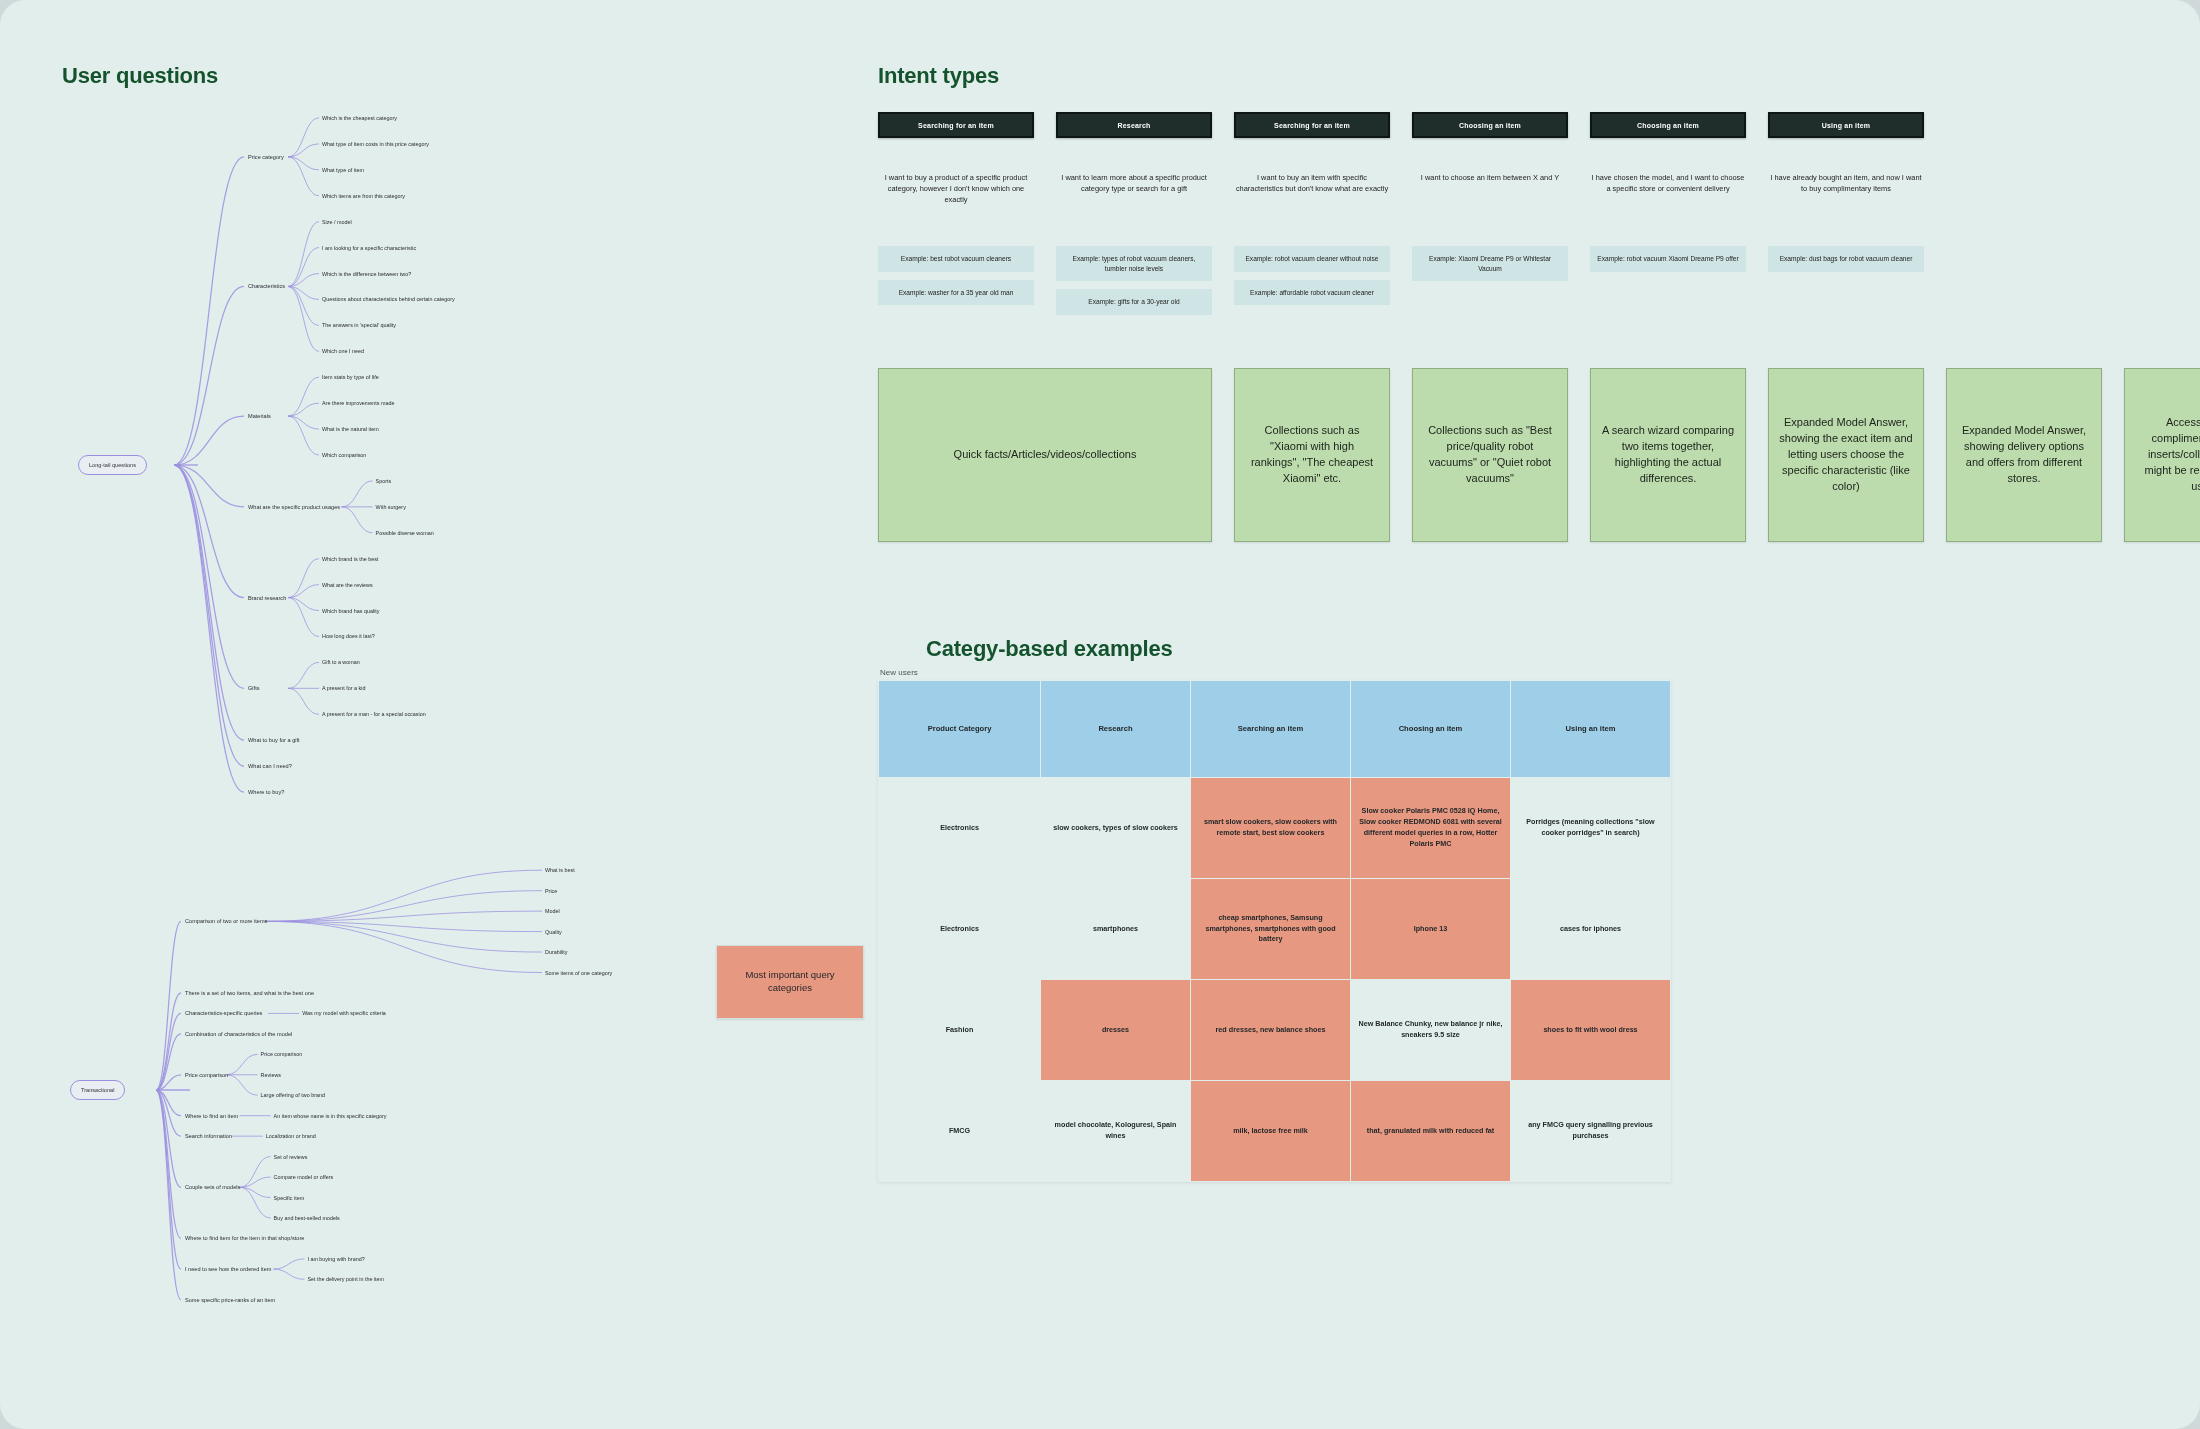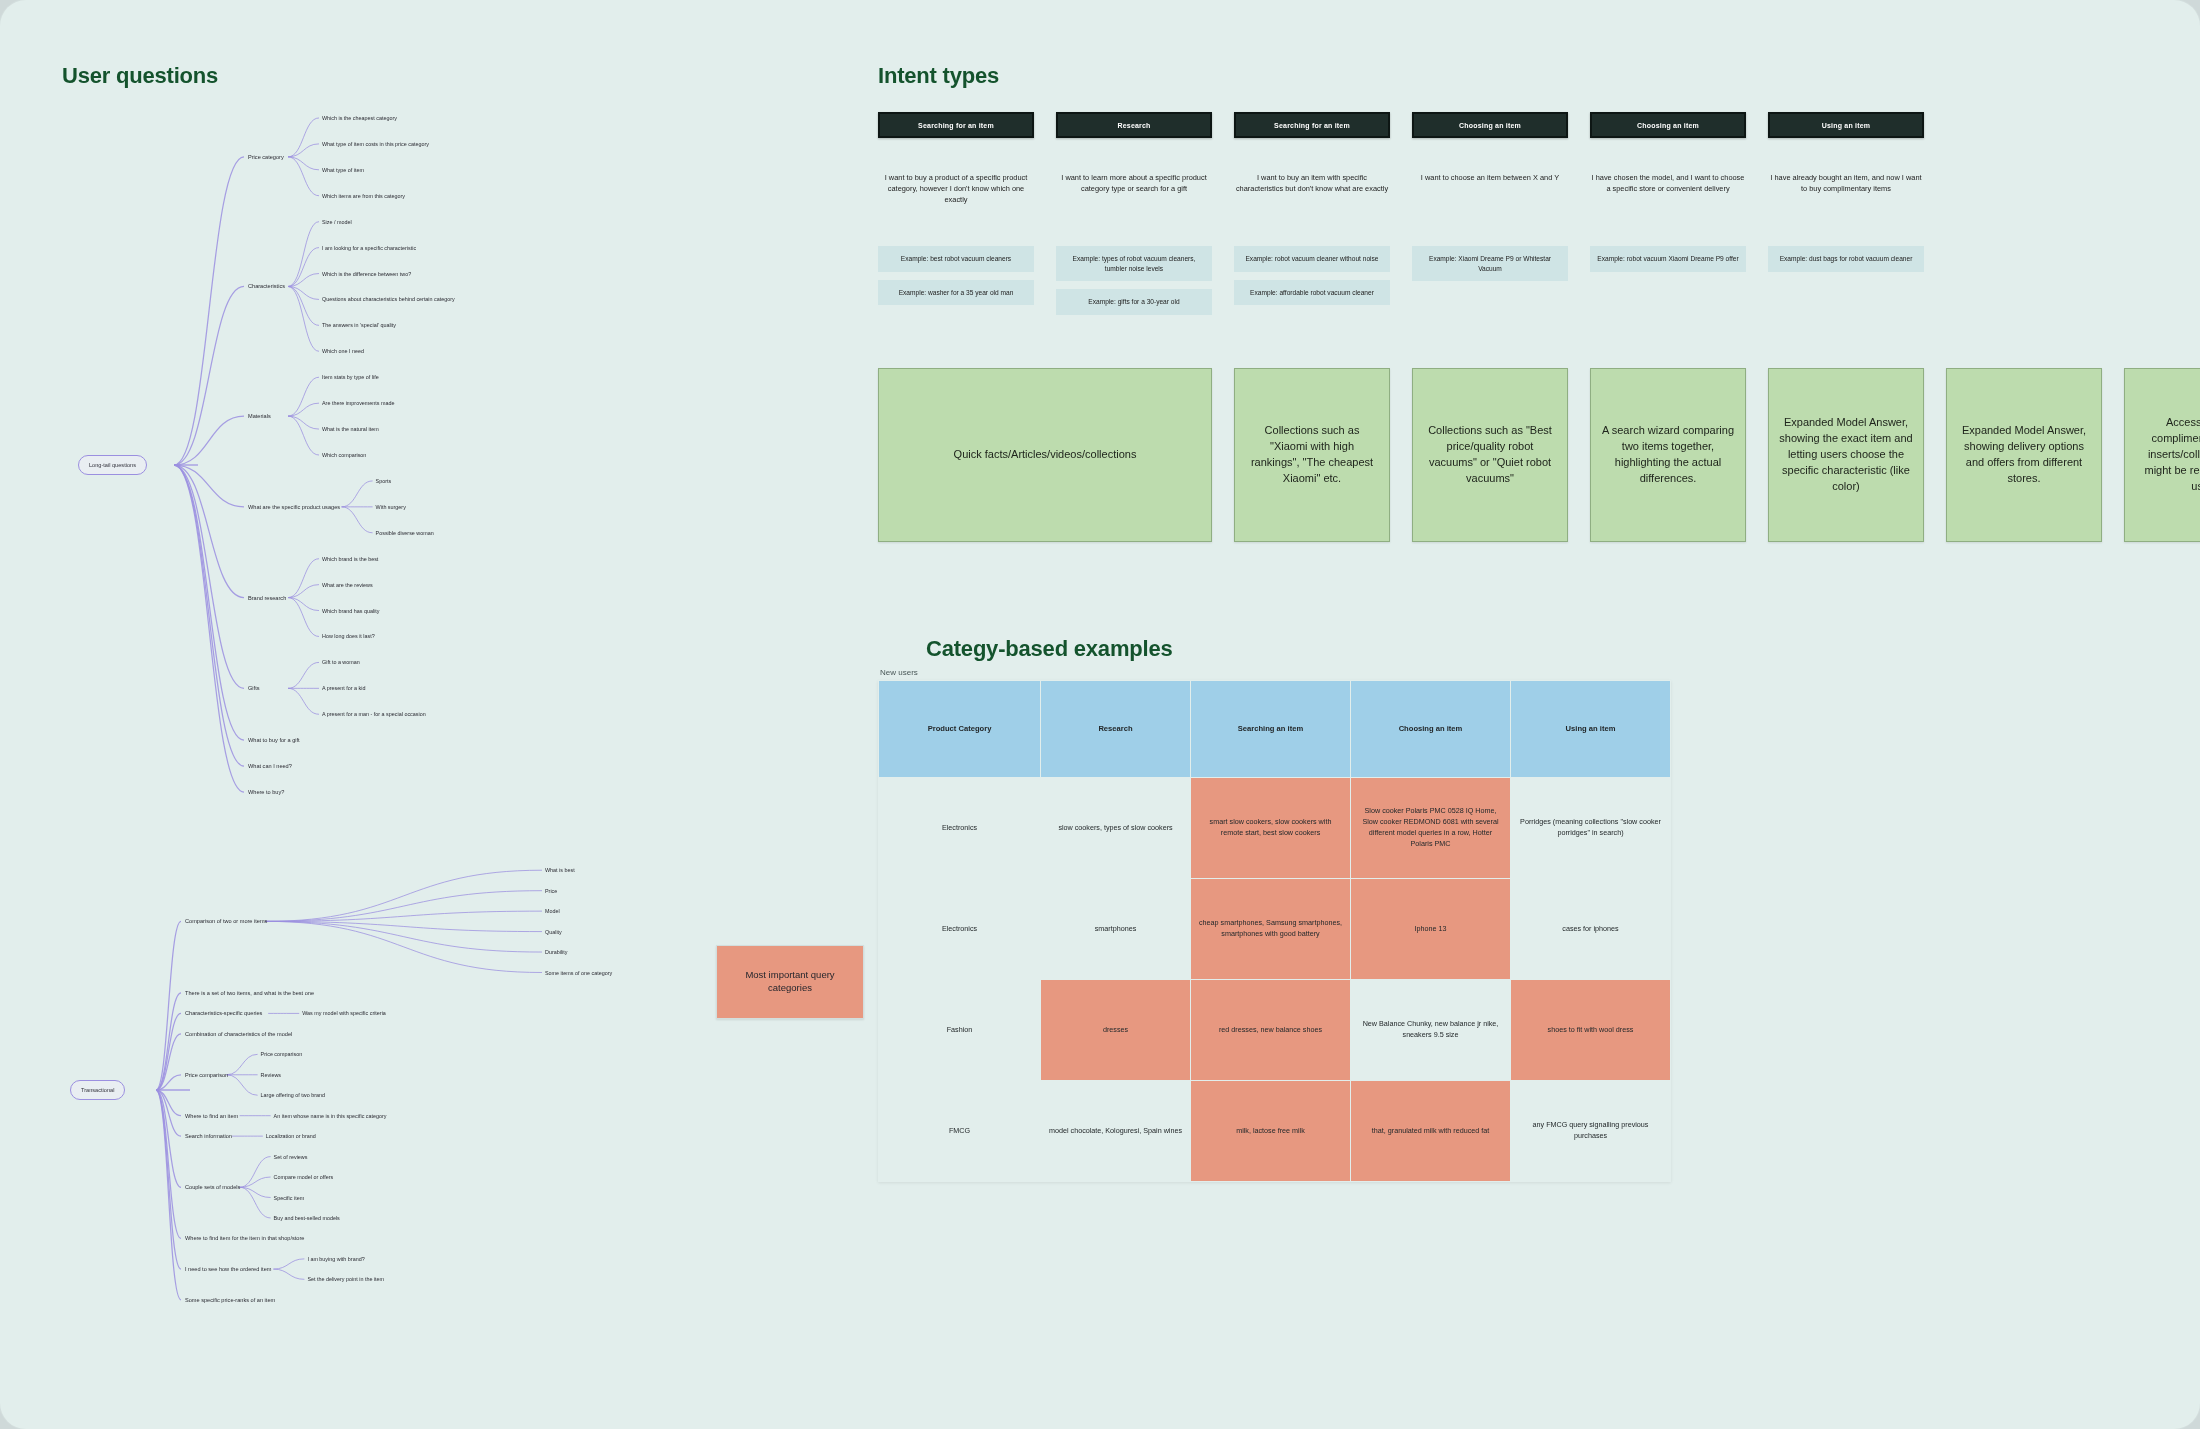--- a/index.html
+++ b/index.html
@@ -75,21 +75,21 @@
     position:absolute;left:878px;top:680px;border-collapse:collapse;
     table-layout:fixed;box-shadow:0 1px 3px rgba(0,0,0,.08);
   }
   #cat-table th,#cat-table td{
     border:1px solid #e2eeec;text-align:center;vertical-align:middle;
     font-size:7.2px;color:#23282a;line-height:1.5;padding:6px 7px;
   }
   #cat-table th{
     background:#9fcfe8;height:84px;font-weight:600;font-size:7.6px;
   }
-  #cat-table td{background:#e2eeec;height:88px;}
+  #cat-table td{background:#e2eeec;height:88px;font-weight:bold;}
   #cat-table td.hi{background:#e79880;}
   #cat-table col.c0{width:162px;}
   #cat-table col.c1{width:150px;}
   #cat-table col.c2{width:160px;}
   #cat-table col.c3{width:160px;}
   #cat-table col.c4{width:160px;}
 </style>
 </head>
 <body>
 

